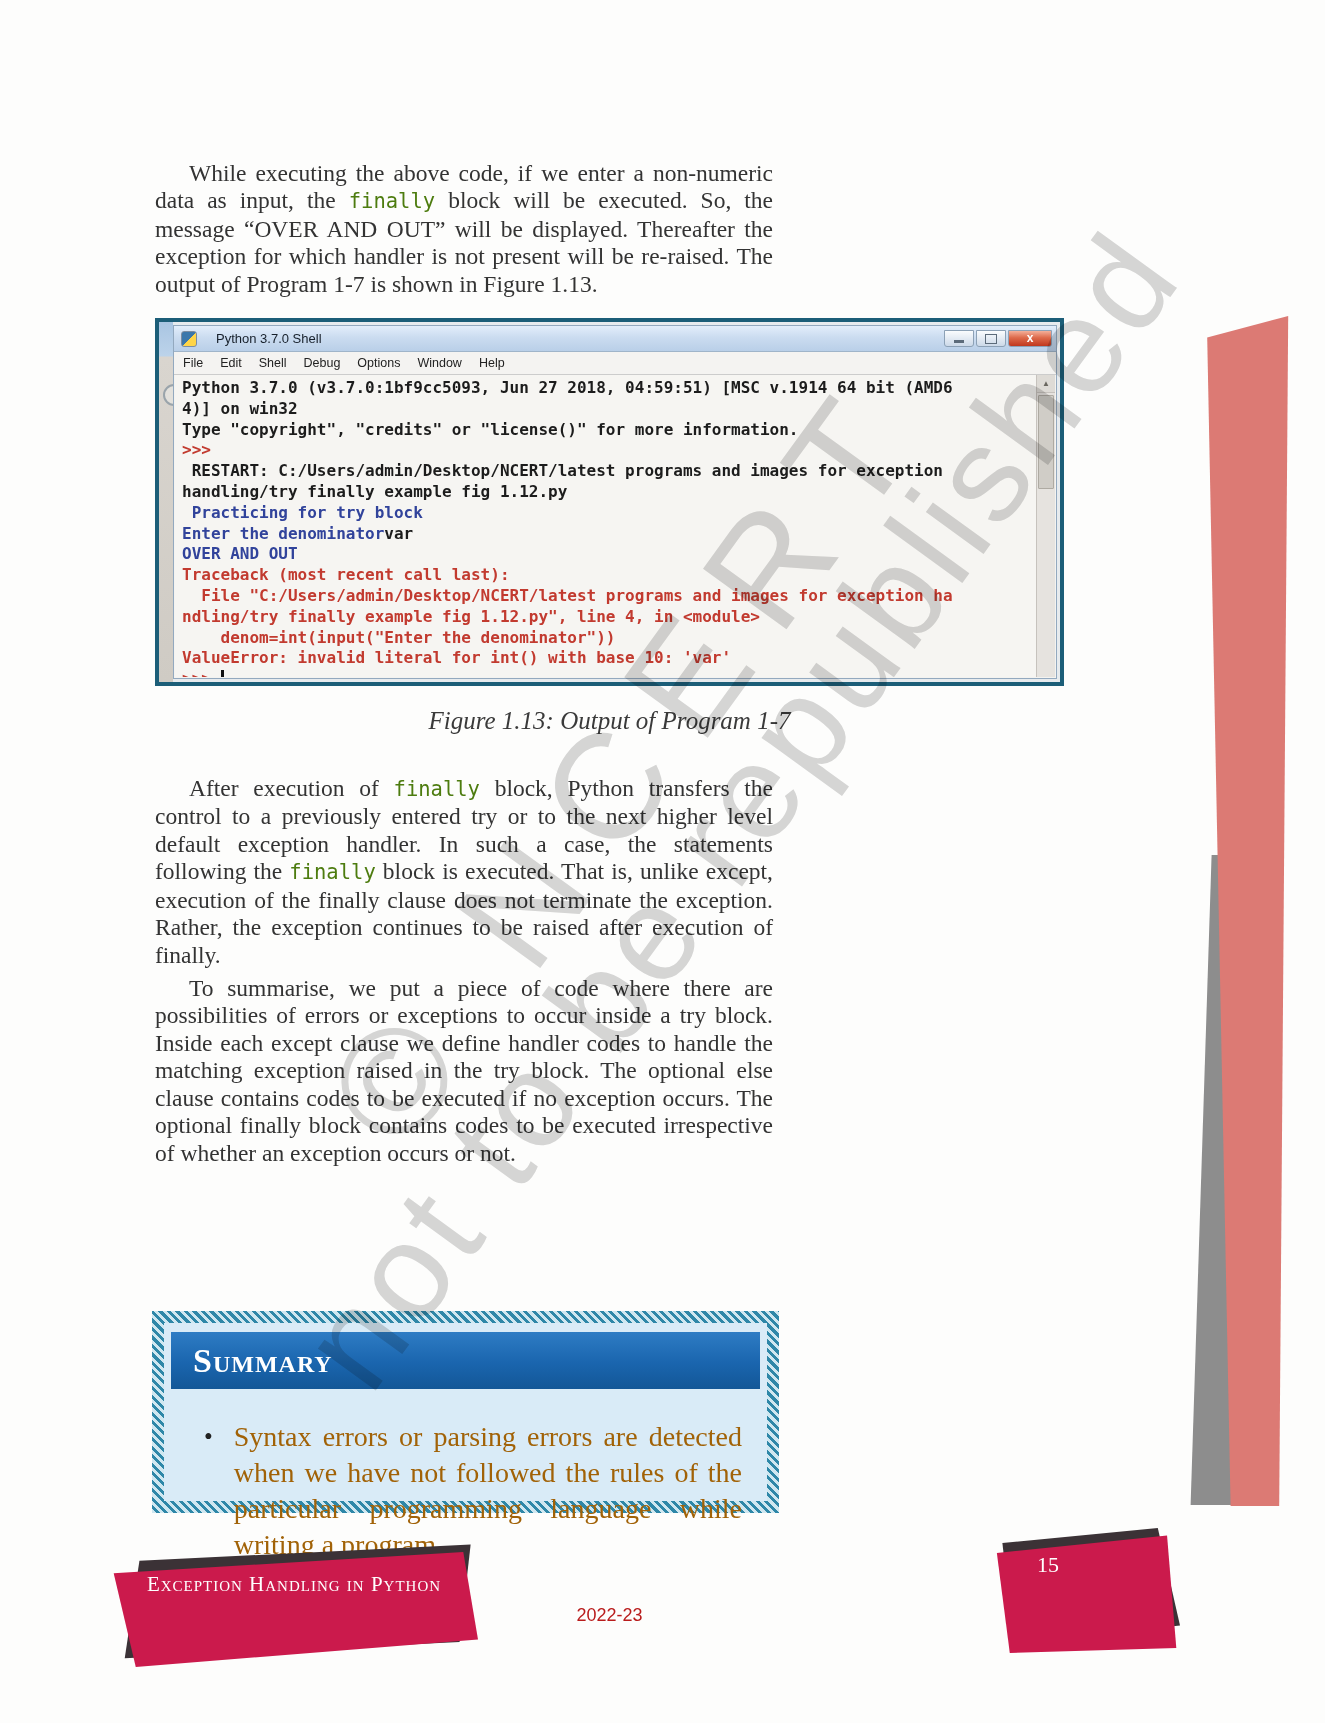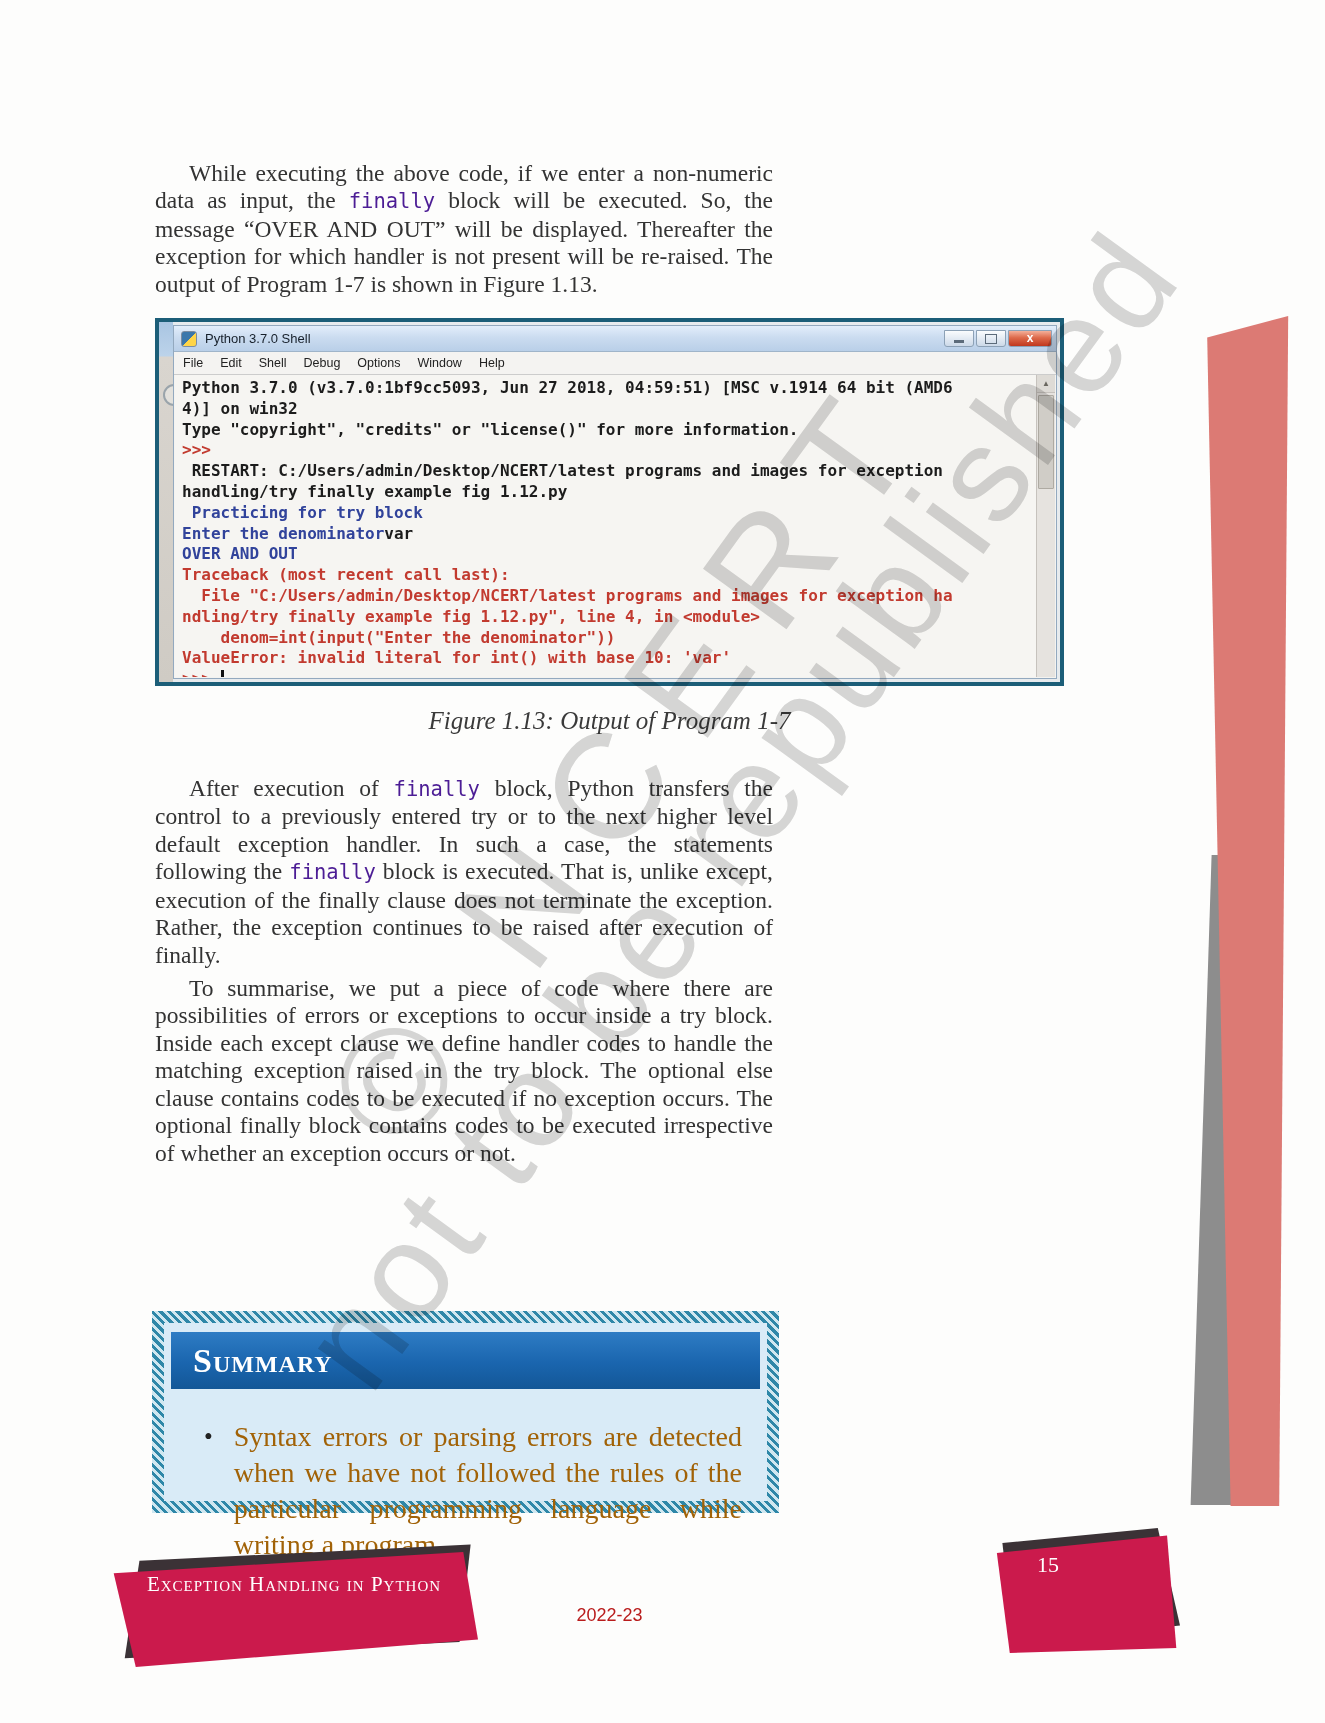--- a/index.html
+++ b/index.html
@@ -8,21 +8,21 @@
     background:#fdfdfc;font-family:"Liberation Serif",serif;
   }
   
   .para{
     position:absolute;left:155px;width:618px;
     font-size:23.5px;line-height:27.6px;color:#333;
     text-align:justify;text-indent:34px;
   }
   .para .code{
     font-family:"DejaVu Sans Mono",monospace;
-    font-size:20.5px;color:#4c1d95;
+    font-size:20.5px;color:#4d7c0f;
   }
   #para1{top:136px;}
   #para2{top:751px;}
   #para3{top:951px;}
 
   
   .fig{
     position:absolute;left:155px;top:318px;width:909px;height:368px;
     border:4px solid #1c5e78;background:#e7ebee;box-sizing:border-box;z-index:1;
   }
@@ -32,21 +32,21 @@
   }
   .behind-circle{
     position:absolute;left:4px;top:62px;width:18px;height:18px;border-radius:50%;
     border:2px solid #9aa4ab;background:#e3e1dc;
   }
   .idle{
     position:absolute;left:14px;top:3px;right:3px;bottom:3px;
     background:#f4f3f0;border:1px solid #93a9bf;
   }
   .titlebar{
-    height:25px;display:flex;align-items:center;gap:8px;padding:0 4px 0 7px;
+    height:25px;display:flex;align-items:center;gap:19px;padding:0 4px 0 7px;
     background:linear-gradient(180deg,#e3eefb 0%,#cbdcf0 45%,#b9cfe8 100%);
     border-bottom:1px solid #9fb4c9;
     font-family:"Liberation Sans",sans-serif;font-size:13px;color:#17202b;
   }
   .py-icon{
     width:14px;height:14px;border-radius:3px;flex:0 0 auto;
     background:linear-gradient(135deg,#3b77ab 0 50%,#ffd547 50% 100%);
     border:1px solid #7d8da0;
   }
   .winbtns{margin-left:auto;display:flex;gap:2px;align-items:flex-start;}

